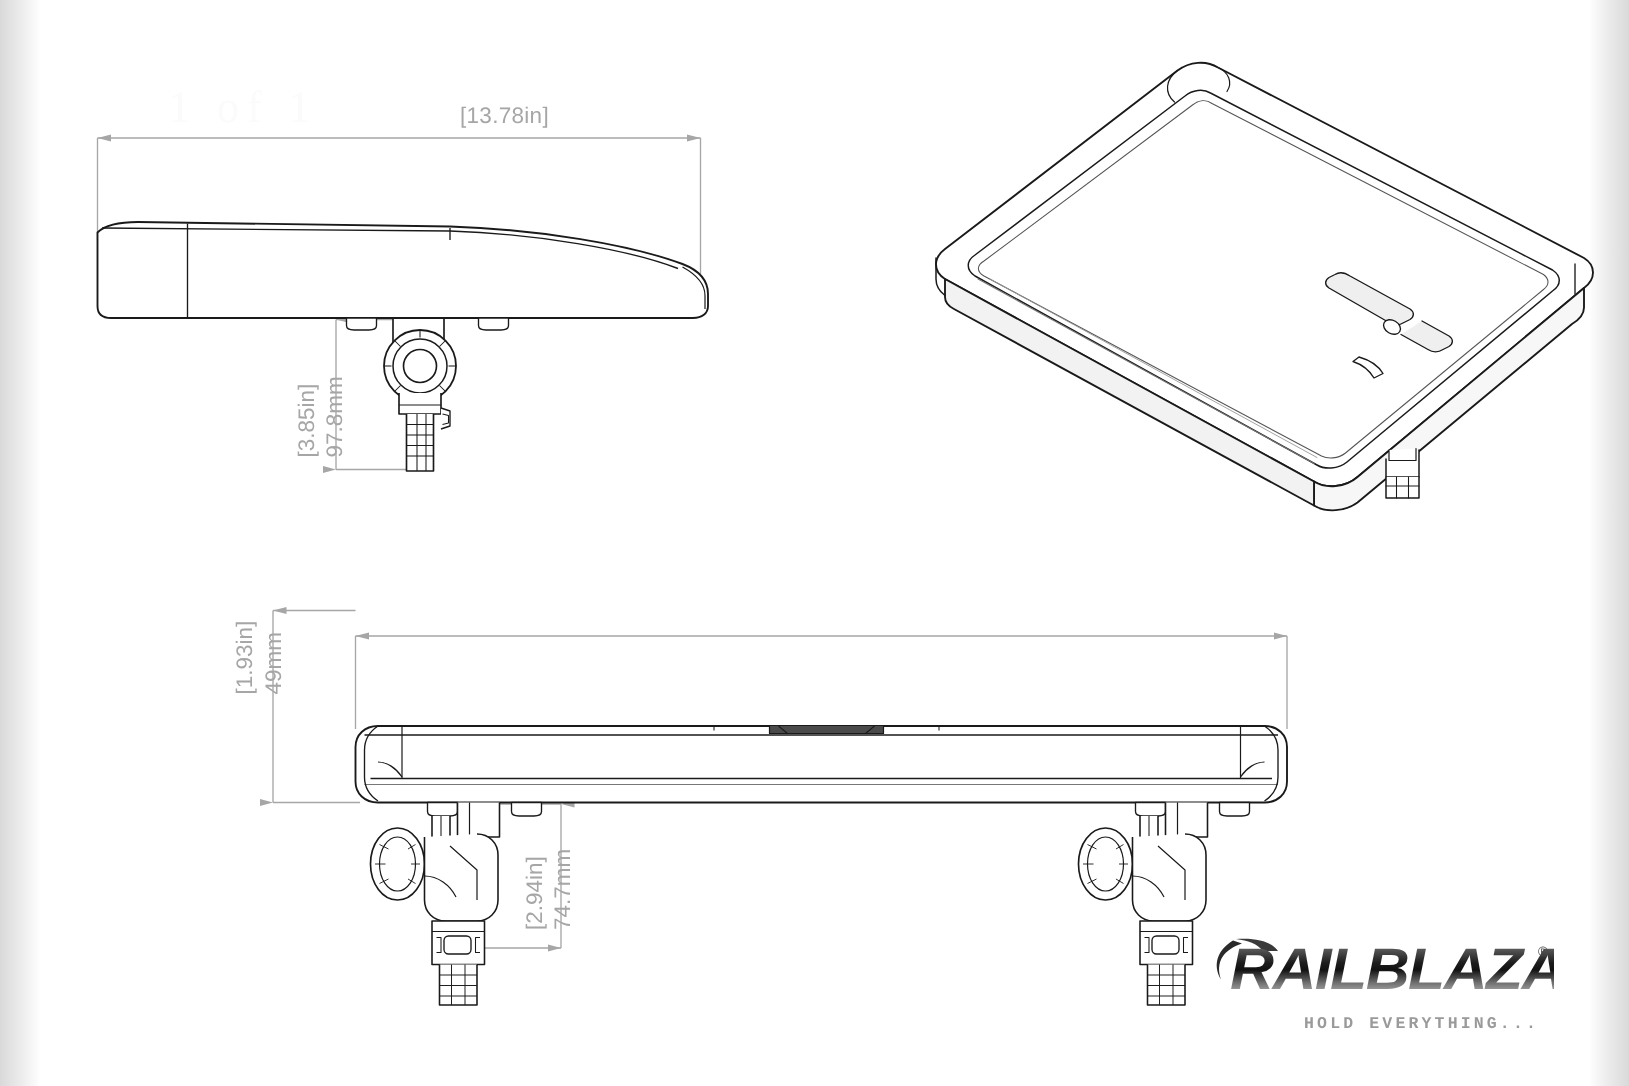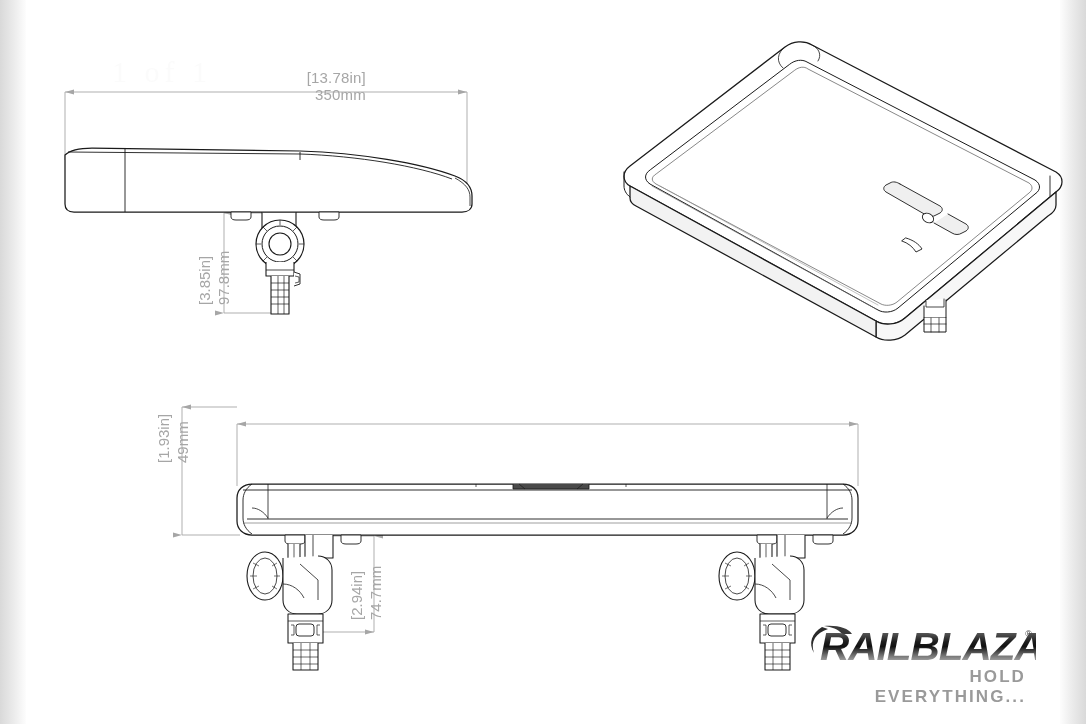--- a/index.html
+++ b/index.html
@@ -94,27 +94,27 @@
     letter-spacing: -1px;
     line-height: 1;
     background: linear-gradient(to bottom, #7d7d7d 0%, #1d1d1d 38%, #111 50%, #6e6e6e 72%, #cfcfcf 100%);
     -webkit-background-clip: text;
     background-clip: text;
     color: transparent;
     transform: scaleX(1.04);
     transform-origin: left center;
   }
   .logo-tag {
-    font-family: Liberation Sans, sans-serif;
-    font-size: 17px;
+    font-family: Liberation Mono, monospace;
+    font-size: 11px;
     font-weight: bold;
     letter-spacing: 2.1px;
     color: #9a9a9a;
     text-align: right;
-    margin-top: 1px;
+    margin-top: 11px;
     padding-right: 2px;
   }
   .logo-reg {
     position: absolute;
     right: -4px;
     top: 2px;
     font-size: 9px;
     color: #4a4a4a;
   }
   .copyright {
@@ -424,21 +424,20 @@
         <line x1="765" y1="657" x2="790" y2="657"></line>
         <line x1="765" y1="664" x2="790" y2="664"></line>
         <line x1="773" y1="643" x2="773" y2="670"></line>
         <line x1="782" y1="643" x2="782" y2="670"></line>
       </g>
     </g>
   </svg>
 
   <div class="dim center" style="left:166px; top:70px; width:200px;">
     <div class="inch">[13.78in]</div>
-    <div class="mm">350mm</div>
   </div>
 
   <div style="position:absolute; left:196px; top:305px;">
     <div class="vert rot90" style="left:0; top:0;">[3.85in]</div>
     <div class="vert rot90" style="left:19px; top:0;">97.8mm</div>
   </div>
 
 
   <div style="position:absolute; left:155px; top:463px;">
     <div class="vert rot90" style="left:0; top:0;">[1.93in]</div>

